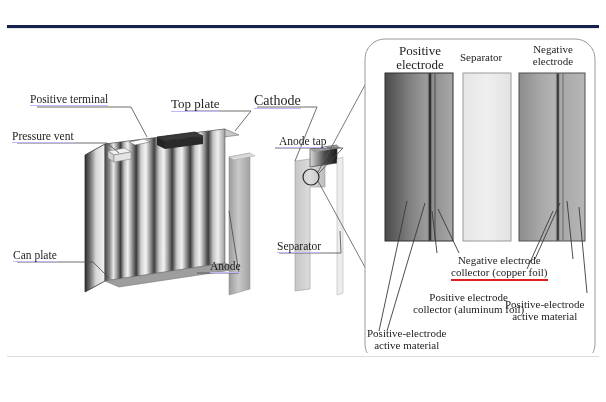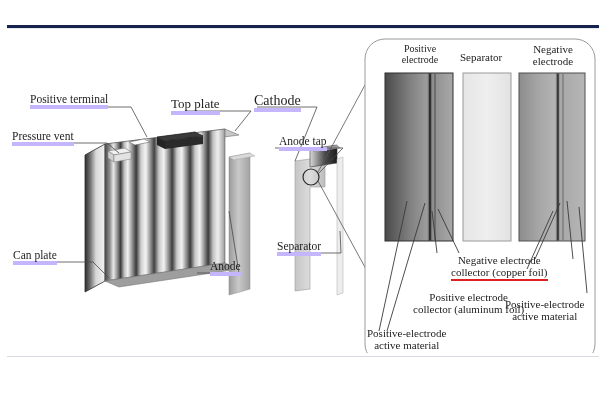--- a/index.html
+++ b/index.html
@@ -56,21 +56,21 @@
 
   
   .lbl{
     position:absolute;
     font-family:"Liberation Serif", serif;
     color:#1d1d1d;
     white-space:nowrap;
     line-height:1.08;
   }
   .lbl.c{text-align:center;white-space:normal;}
-  .u-line{border-bottom:4px solid #c4b5fd;}
+  .u-line{border-bottom:1px solid #c4b5fd;}
   .redline{border-bottom:2px solid #e02020;}
 </style>
 </head>
 <body>
 
 <div id="page">
 
   <div class="header-rule"></div>
   <div class="header-rule-thin"></div>
 
@@ -257,21 +257,21 @@
     <div class="lbl u-line" style="left:164px;top:66px;font-size:13px;">Top plate</div>
 
     <div class="lbl u-line" style="left:247px;top:62px;font-size:14px;">Cathode</div>
 
     <div class="lbl u-line" style="left:272px;top:104px;font-size:11.5px;">Anode tap</div>
 
     <div class="lbl u-line" style="left:270px;top:209px;font-size:11.5px;">Separator</div>
 
     <div class="lbl u-line" style="left:203px;top:229px;font-size:11.5px;">Anode</div>
 
-    <div class="lbl c" style="left:380px;top:13px;width:66px;font-size:10px;">
+    <div class="lbl c" style="left:380px;top:13px;width:66px;font-size:13px;">
       <span>Positive</span><br>
       <span>electrode</span>
     </div>
 
     <div class="lbl" style="left:453px;top:21px;font-size:11px;">Separator</div>
 
     <div class="lbl c" style="left:513px;top:13px;width:66px;font-size:11px;">
       <span>Negative</span><br>
       <span>electrode</span>
     </div>

